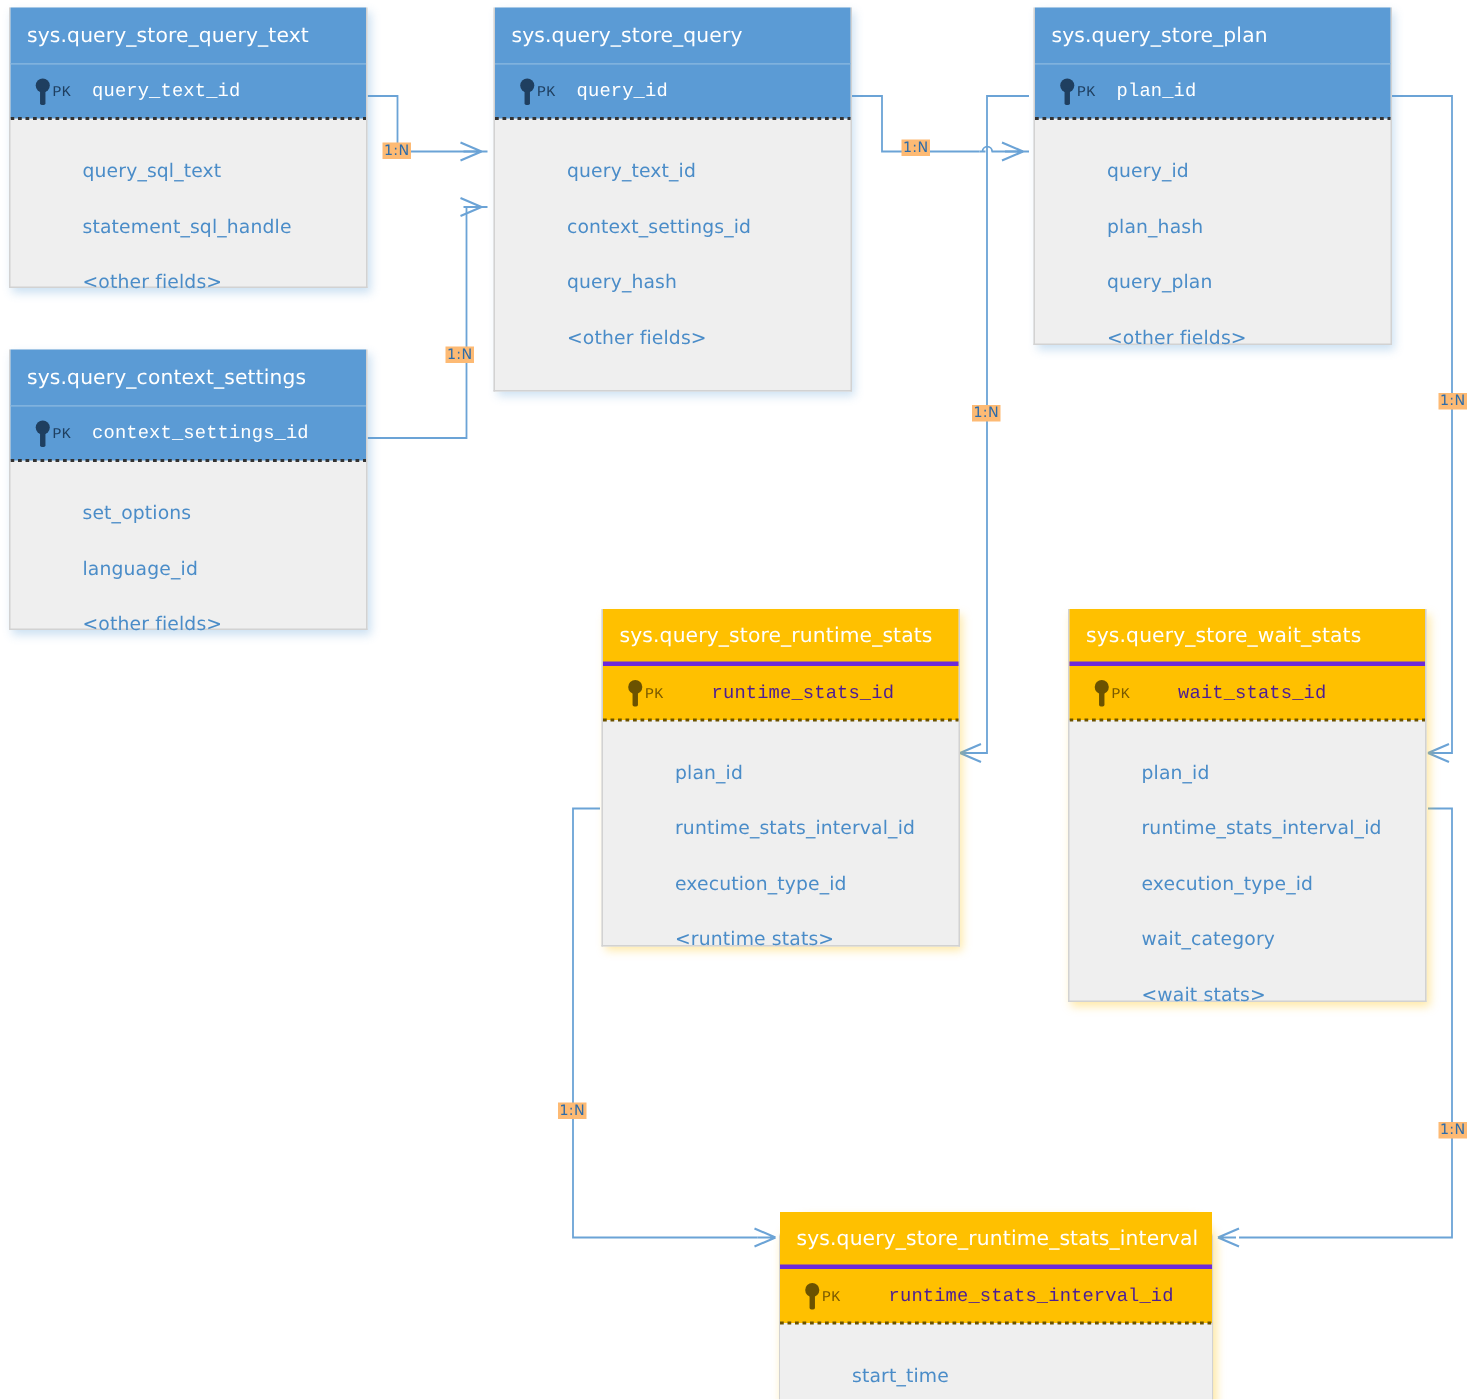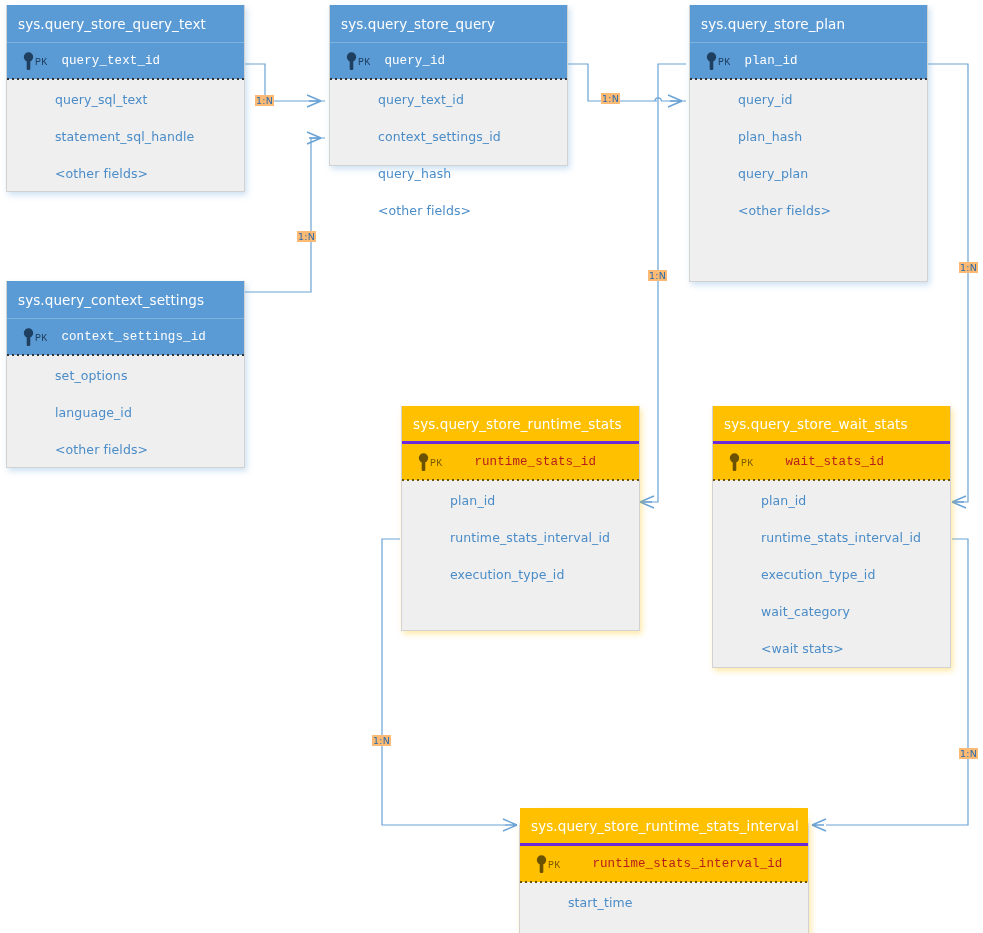--- a/index.html
+++ b/index.html
@@ -102,24 +102,24 @@
   }
   .blue  .pk-tag { color: #1f3f60; }
   .amber .pk-tag { color: #7a5a00; }
 
   .pk-name {
     font-size: 12.5px;
     color: #ffffff;
     margin-left: 14px;
     letter-spacing: 0.1px;
   }
-  .amber .pk-name { color: #b91c1c; margin-left: 32px; }
+  .amber .pk-name { color: #4c1d95; margin-left: 32px; }
 
   .ent-fields {
-    padding: 2px 0 8px 0;
+    padding: 16px 0 8px 0;
   }
   .ent-field {
     height: 37px;
     display: flex;
     align-items: center;
     padding-left: 48px;
     font-size: 12.5px;
     color: #4a8cc8;
     letter-spacing: 0.1px;
   }
@@ -201,60 +201,60 @@
       <span class="pk-tag">PK</span>
       <span class="pk-name">query_text_id</span>
     </div>
     <div class="ent-fields">
       <div class="ent-field">query_sql_text</div>
       <div class="ent-field">statement_sql_handle</div>
       <div class="ent-field">&lt;other fields&gt;</div>
     </div>
   </div>
 
-  <div class="entity blue" style="left:6px; top:233px; width:239px; height:187px;margin-top:48px;">
+  <div class="entity blue" style="left:6px; top:233px; width:239px; height:187px;">
     <div class="ent-title">sys.query_context_settings</div>
     <div class="ent-pk">
       <span class="pk-key">
         <svg width="13" height="19" viewBox="0 0 13 19">
             <circle cx="6.5" cy="5" r="4.7" fill="#1f3f60"></circle>
             <rect x="4.7" y="7" width="3.6" height="11" rx="1.2" fill="#1f3f60"></rect>
           </svg>
       </span>
       <span class="pk-tag">PK</span>
       <span class="pk-name">context_settings_id</span>
     </div>
     <div class="ent-fields">
       <div class="ent-field">set_options</div>
       <div class="ent-field">language_id</div>
       <div class="ent-field">&lt;other fields&gt;</div>
     </div>
   </div>
 
-  <div class="entity blue" style="left:329px; top:5px; width:239px; height:161px;">
+  <div class="entity blue" style="left:329px; top:5px; width:239px; height:256px;">
     <div class="ent-title">sys.query_store_query</div>
     <div class="ent-pk">
       <span class="pk-key">
         <svg width="13" height="19" viewBox="0 0 13 19">
             <circle cx="6.5" cy="5" r="4.7" fill="#1f3f60"></circle>
             <rect x="4.7" y="7" width="3.6" height="11" rx="1.2" fill="#1f3f60"></rect>
           </svg>
       </span>
       <span class="pk-tag">PK</span>
       <span class="pk-name">query_id</span>
     </div>
     <div class="ent-fields">
       <div class="ent-field">query_text_id</div>
       <div class="ent-field">context_settings_id</div>
       <div class="ent-field">query_hash</div>
       <div class="ent-field">&lt;other fields&gt;</div>
     </div>
   </div>
 
-  <div class="entity blue" style="left:689px; top:5px; width:239px; height:277px;">
+  <div class="entity blue" style="left:689px; top:5px; width:239px; height:225px;">
     <div class="ent-title">sys.query_store_plan</div>
     <div class="ent-pk">
       <span class="pk-key">
         <svg width="13" height="19" viewBox="0 0 13 19">
             <circle cx="6.5" cy="5" r="4.7" fill="#1f3f60"></circle>
             <rect x="4.7" y="7" width="3.6" height="11" rx="1.2" fill="#1f3f60"></rect>
           </svg>
       </span>
       <span class="pk-tag">PK</span>
       <span class="pk-name">plan_id</span>
@@ -276,20 +276,21 @@
             <rect x="4.7" y="7" width="3.6" height="11" rx="1.2" fill="#6b5200"></rect>
           </svg>
       </span>
       <span class="pk-tag">PK</span>
       <span class="pk-name">runtime_stats_id</span>
     </div>
     <div class="ent-fields">
       <div class="ent-field">plan_id</div>
       <div class="ent-field">runtime_stats_interval_id</div>
       <div class="ent-field">execution_type_id</div>
+      <div class="ent-field">&lt;runtime stats&gt;</div>
     </div>
   </div>
 
   <div class="entity amber" style="left:712px; top:406px; width:239px; height:262px;">
     <div class="ent-title">sys.query_store_wait_stats</div>
     <div class="ent-pk">
       <span class="pk-key">
         <svg width="13" height="19" viewBox="0 0 13 19">
             <circle cx="6.5" cy="5" r="4.7" fill="#6b5200"></circle>
             <rect x="4.7" y="7" width="3.6" height="11" rx="1.2" fill="#6b5200"></rect>

